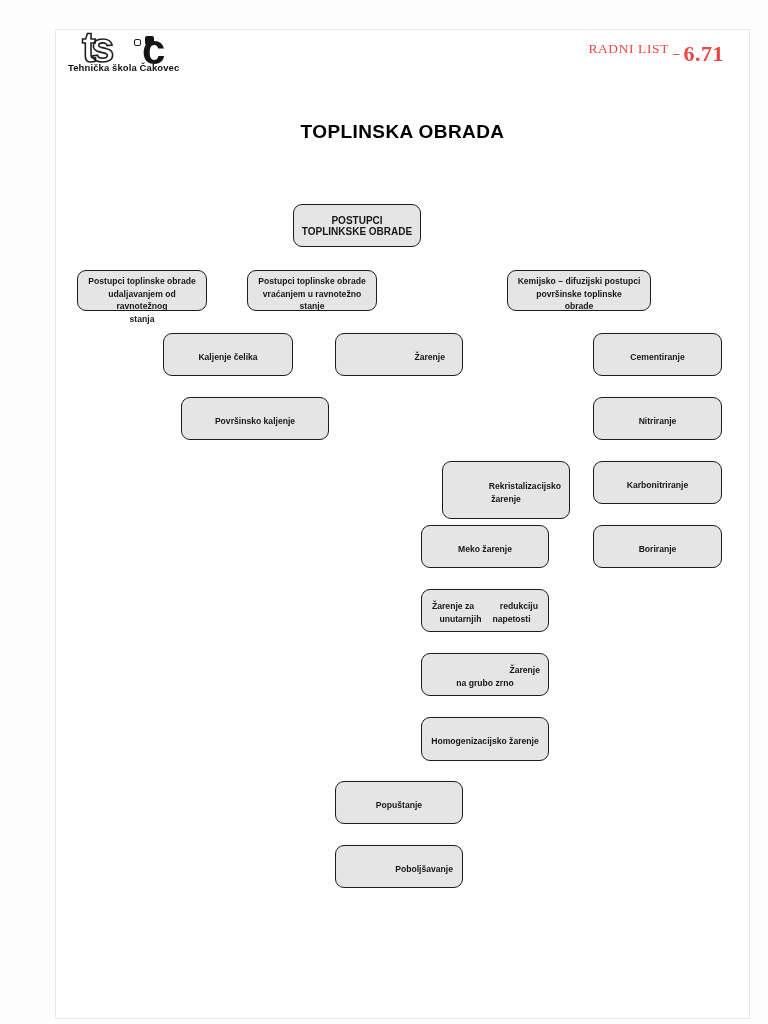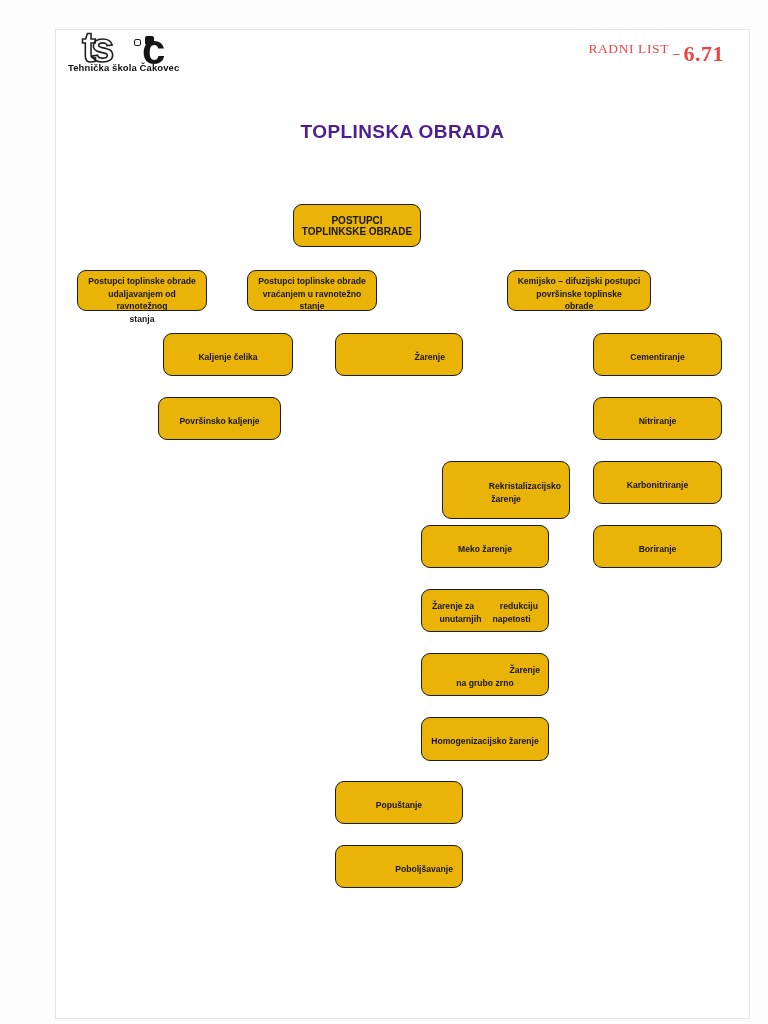--- a/index.html
+++ b/index.html
@@ -46,26 +46,26 @@
     font-family:"Liberation Serif", serif; color:#ef4444;
     display:flex; align-items:flex-start; gap:4px; white-space:nowrap;
   }
   .worksheet .label { font-size:13.5px; letter-spacing:0.6px; }
   .worksheet .sep   { font-size:13px; font-weight:bold; }
   .worksheet .num   { font-size:22px; font-weight:bold; letter-spacing:0.5px; }
 
   .title {
     position:absolute; left:55px; top:109px; width:695px;
     text-align:center; font-size:19px; font-weight:bold;
-    letter-spacing:0.4px; color:#4c1d95;
+    letter-spacing:0.4px; color:#000000;
   }
 
   
   .box {
-    position:absolute; background:#eab308;
+    position:absolute; background:#e5e5e5;
     border:1.4px solid #1c1c1c; border-radius:9px;
     font-size:8.6px; font-weight:bold; color:#171717;
     display:flex; align-items:center; justify-content:center;
     padding:2px 5px; line-height:13px;
   }
   .box .txt { width:100%; text-align:center; padding-top:5px; }
   .box .txt.right { text-align:right; padding-right:12px; }
   .box .lines { width:100%; padding-top:4px; }
   .box .lines .l { width:100%; }
   .box .lines .l.center { text-align:center; }
@@ -126,21 +126,21 @@
     <div class="lines">
       <div class="l center">Kemijsko – difuzijski postupci</div>
       <div class="l center">površinske toplinske</div>
       <div class="l center">obrade</div>
     </div>
   </div>
 
   <div class="box" style="left:163px; top:321px; width:130px; height:43px;">
     <div class="txt">Kaljenje čelika</div>
   </div>
-  <div class="box" style="left:158px; top:385px; width:123px; height:43px;">
+  <div class="box" style="left:181px; top:385px; width:148px; height:43px;">
     <div class="txt">Površinsko kaljenje</div>
   </div>
 
   <div class="box" style="left:335px; top:321px; width:128px; height:43px;">
     <div class="txt right">Žarenje</div>
   </div>
 
 
   <div class="box" style="left:442px; top:449px; width:128px; height:58px;">
     <div class="lines" style="padding-top:5px;">

